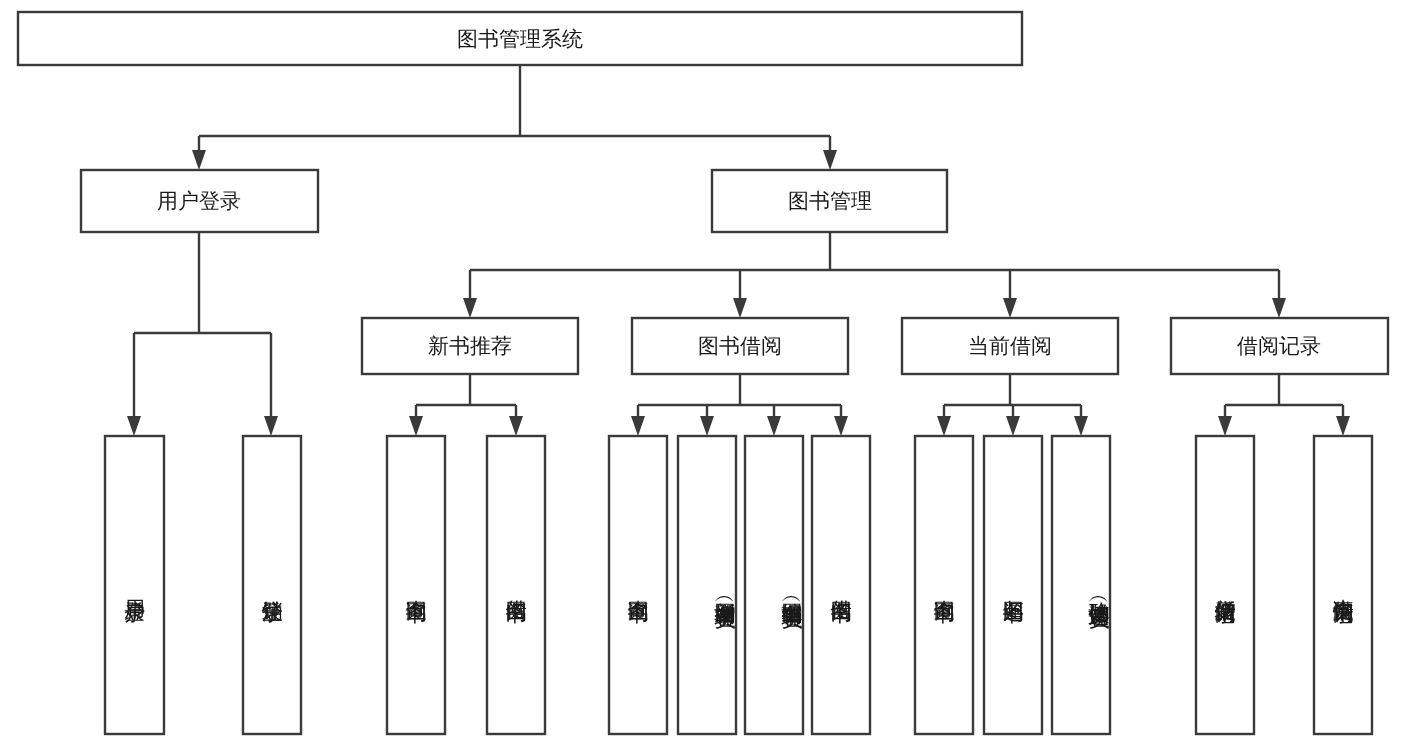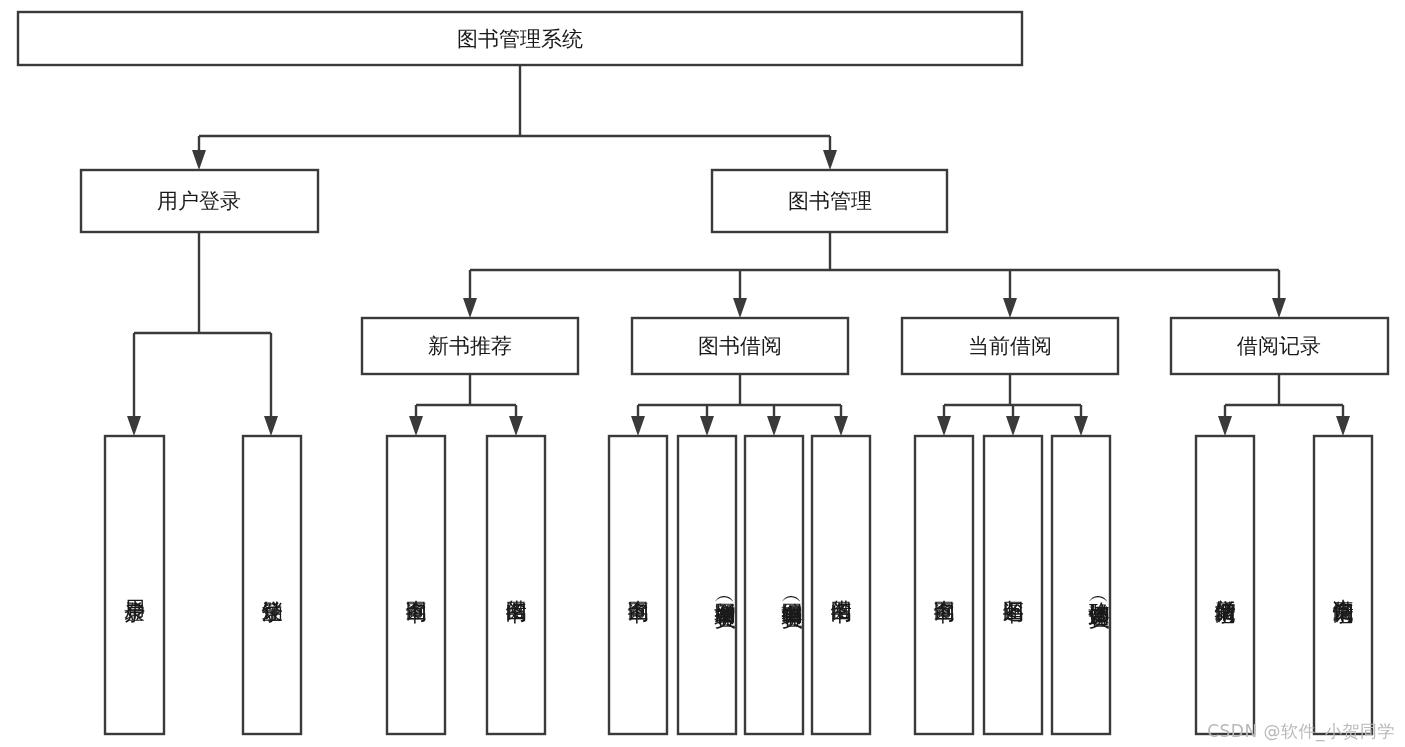--- a/index.html
+++ b/index.html
@@ -200,14 +200,13 @@
   <div class="leaf-label" style="left:609px; top:436px; width:58px; height:298px;">查询图书</div>
   <div class="leaf-label" style="left:678px; top:436px; width:58px; height:298px; align-items:flex-start; padding-top:8px; box-sizing:border-box;">新增图书（管理员）</div>
   <div class="leaf-label" style="left:745px; top:436px; width:58px; height:298px; align-items:flex-start; padding-top:8px; box-sizing:border-box;">编辑图书（管理员）</div>
   <div class="leaf-label" style="left:812px; top:436px; width:58px; height:298px;">借阅图书</div>
   <div class="leaf-label" style="left:915px; top:436px; width:58px; height:298px;">查询图书</div>
   <div class="leaf-label" style="left:984px; top:436px; width:58px; height:298px;">归还图书</div>
   <div class="leaf-label" style="left:1052px; top:436px; width:58px; height:298px; align-items:flex-start; padding-top:8px; box-sizing:border-box;">确认归还（管理员）</div>
   <div class="leaf-label" style="left:1196px; top:436px; width:58px; height:298px;">新增借阅记录</div>
   <div class="leaf-label" style="left:1314px; top:436px; width:58px; height:298px;">查询借阅记录</div>
 
-  <div class="watermark">CSDN @软件_小贺同学</div>
 </div>
 
 </body></html>

